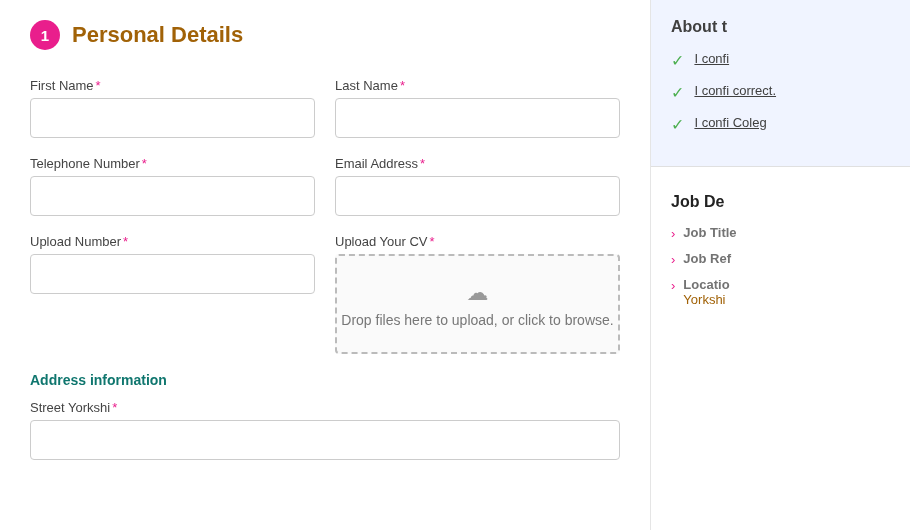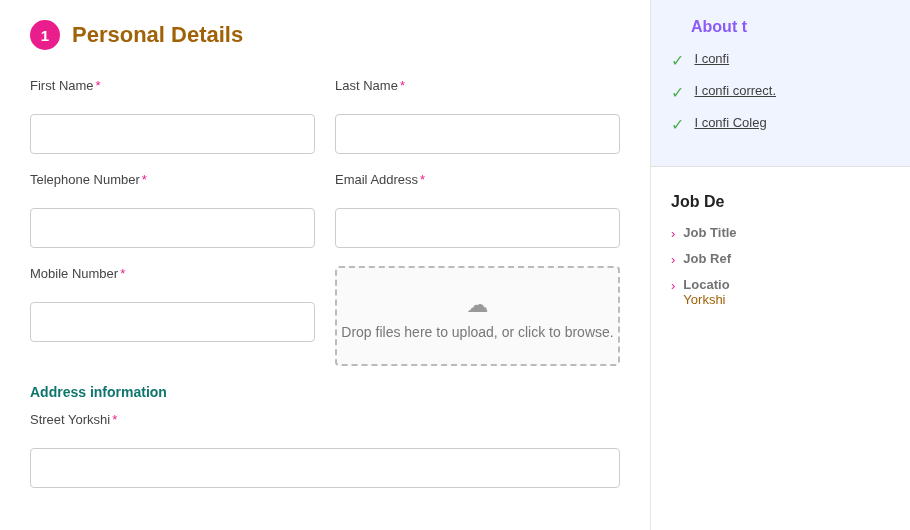--- a/index.html
+++ b/index.html
@@ -56,21 +56,21 @@
     
     .form-row {
       display: flex;
       gap: 20px;
       margin-bottom: 18px;
     }
     .form-group {
       flex: 1;
       display: flex;
       flex-direction: column;
-      gap: 21px;
+      gap: 5px;
     }
     .form-group.full {
       flex: 1 1 100%;
     }
     .form-label {
       font-size: 13px;
       color: #444;
     }
     .required-star {
       color: #e91e8c;
@@ -132,23 +132,22 @@
 
     
     .sidebar-about {
       background: #f0f4ff;
       padding: 18px 20px 20px;
       border-bottom: 1px solid #e0e0e0;
     }
     .sidebar-about-title {
       font-size: 16px;
       font-weight: 600;
-      color: #8b5cf6;
+      color: #404040;
       margin-bottom: 14px;
-      margin-left: 20px;
     }
     .sidebar-check-item {
       display: flex;
       align-items: flex-start;
       gap: 10px;
       margin-bottom: 12px;
     }
     .check-icon {
       color: #4caf50;
       font-size: 16px;
@@ -231,25 +230,28 @@
         <label class="form-label">
           <span>Email Address</span><span class="required-star">*</span>
         </label>
         <input class="form-input" type="email" style="">
       </div>
     </div>
 
     <div class="form-row">
       <div class="form-group">
         <label class="form-label">
-          <span>Mobile Number</span><span class="required-star">*</span>
+          <span>Upload Number</span><span class="required-star">*</span>
         </label>
         <input class="form-input" type="tel" style="">
       </div>
       <div class="form-group">
+        <label class="form-label">
+          <span>Upload Your CV</span><span class="required-star">*</span>
+        </label>
         <div class="upload-area">
           <div class="upload-icon">☁</div>
           <span>Drop files here to upload, or click to browse.</span>
         </div>
       </div>
     </div>
 
     <div class="address-section">
       <div class="address-heading">Address information</div>
       <div class="form-group full">

